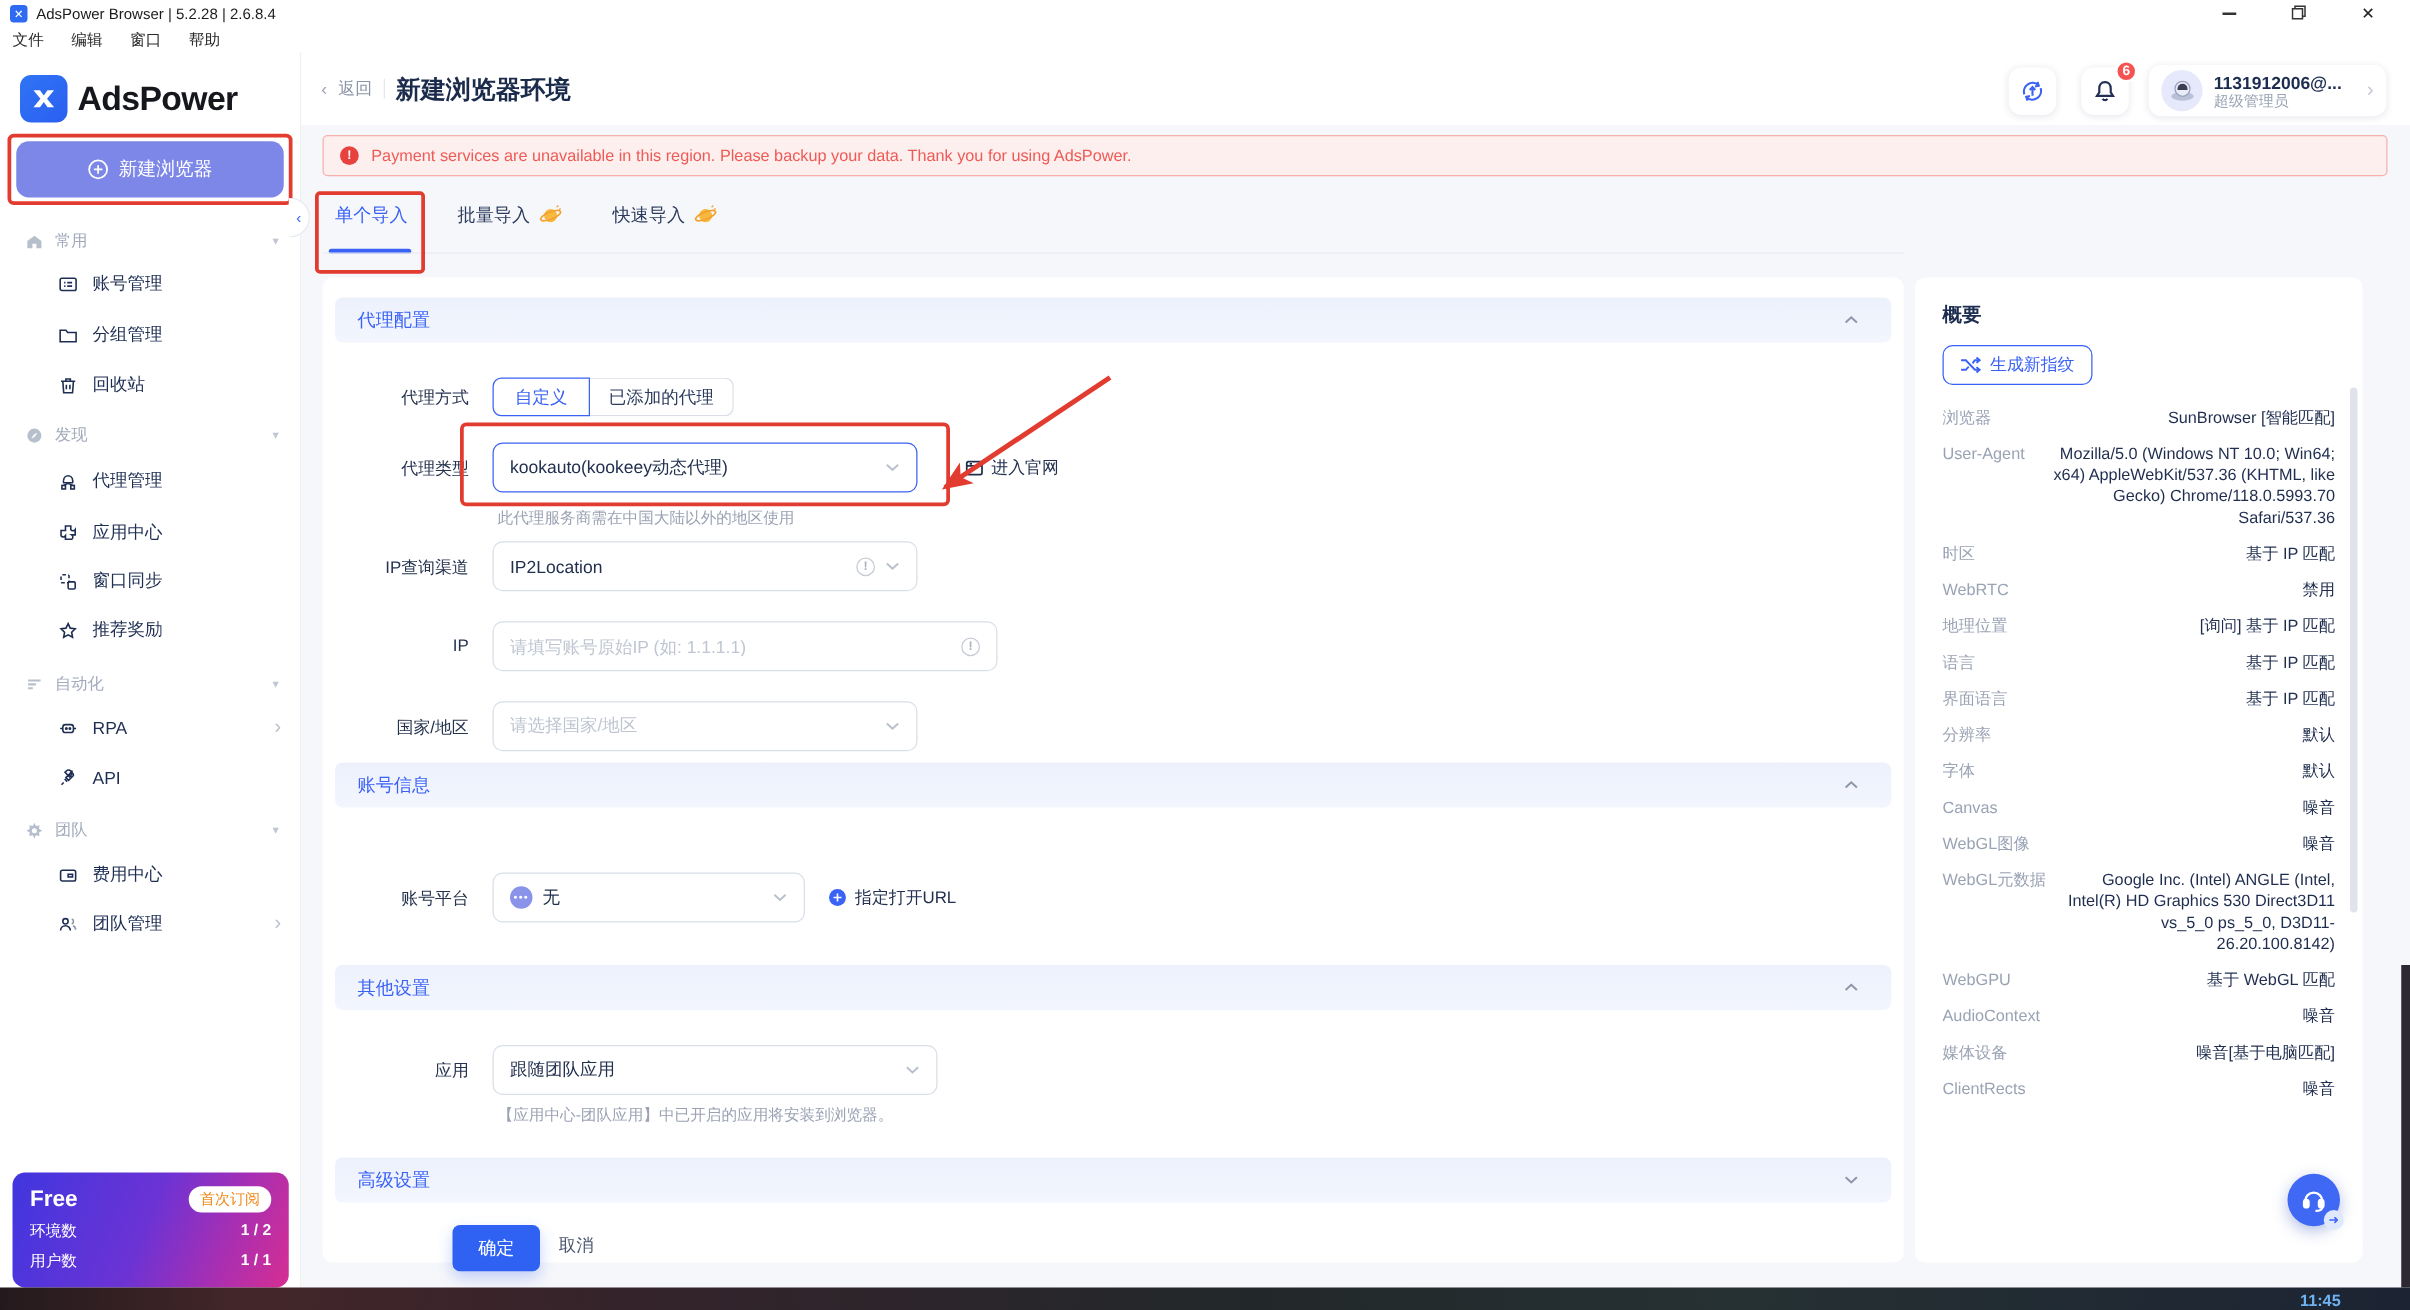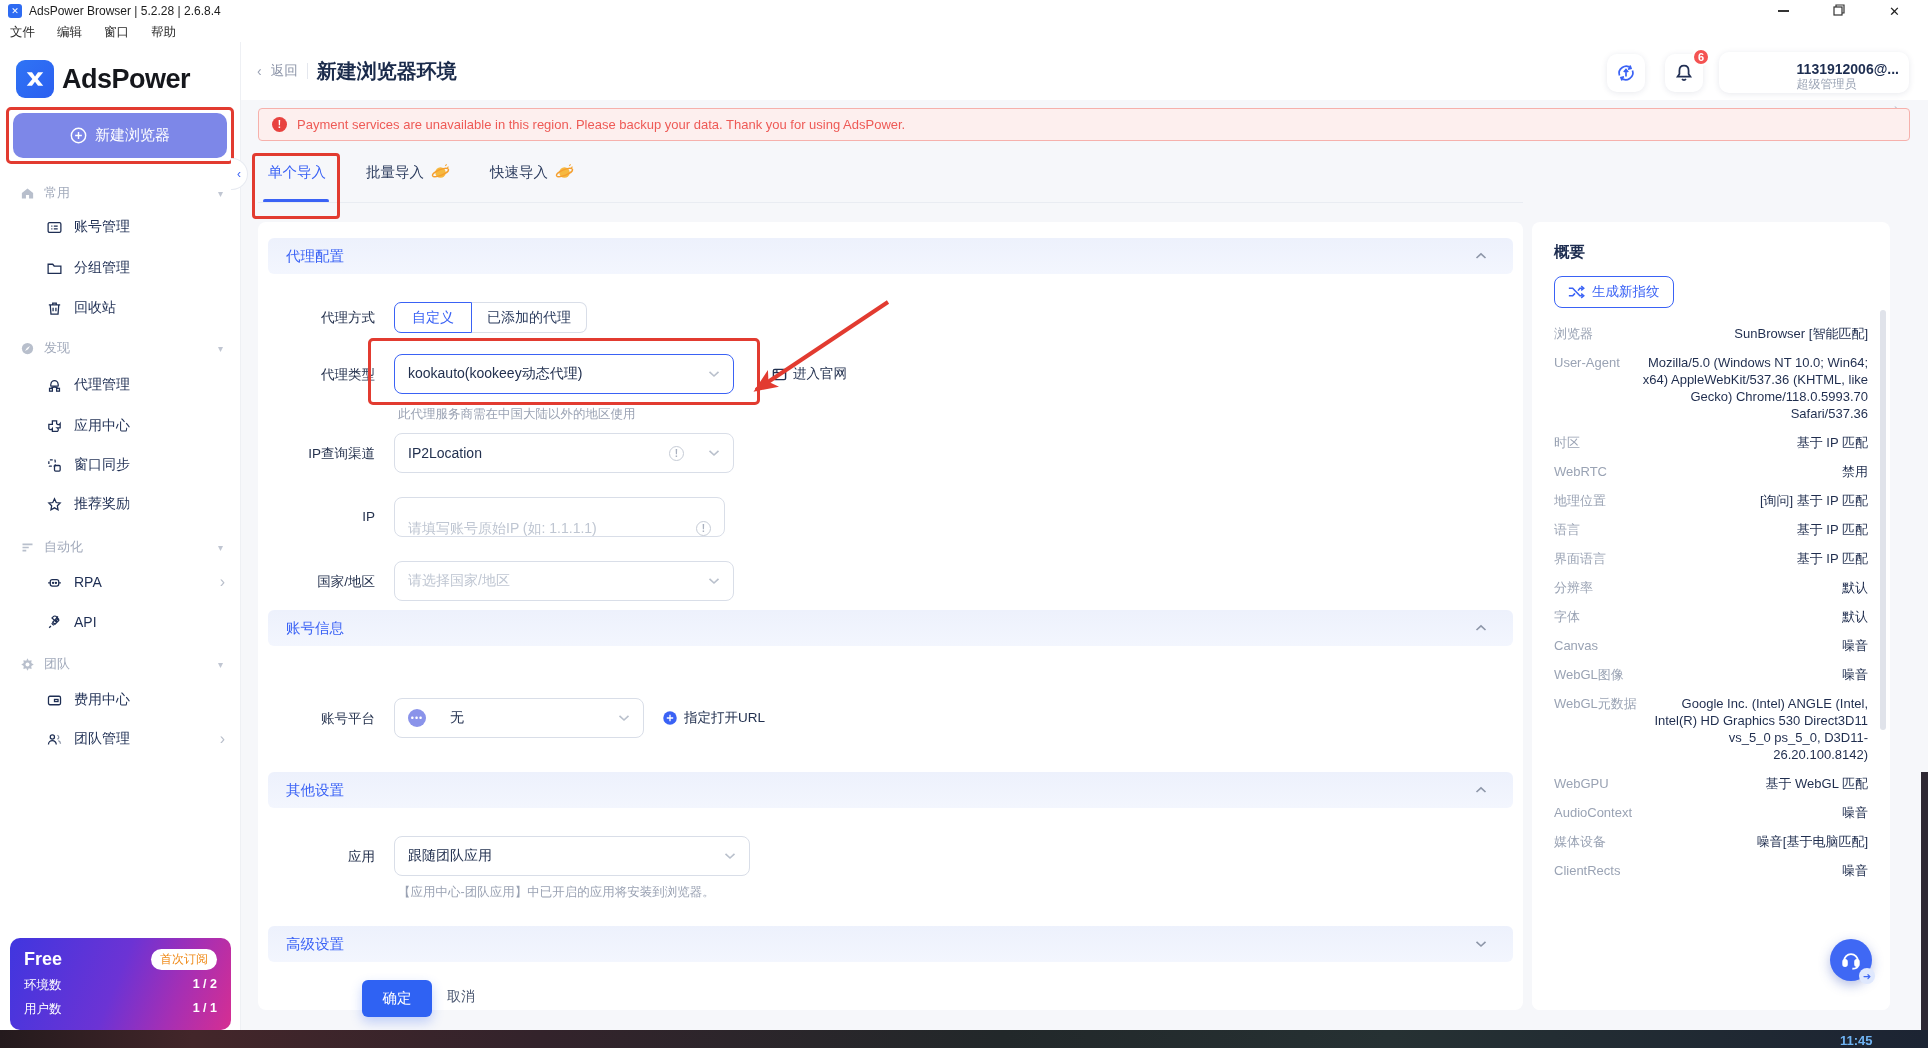--- a/index.html
+++ b/index.html
@@ -38,42 +38,42 @@
 
   
   .main-header { left:241px; top:42px; width:1687px; height:58px; background:#fff; }
   .back-group { position:absolute; left:16px; top:0; height:58px; display:flex; align-items:center; gap:9px; }
   .back-ch { color:#9aa2b4; font-size:14px; }
   .back-lb { color:#8c94a8; font-size:13.5px; }
   .hdr-div { width:1px; height:16px; background:#e4e7ee; }
   .hdr-title { font-size:20px; font-weight:bold; color:#1b2b4b;text-align:center; }
   .icon-btn { position:absolute; top:12px; width:38px; height:38px; border-radius:10px; background:#fff; box-shadow:0 1px 6px rgba(31,41,91,.10); display:flex; align-items:center; justify-content:center; }
   .bell-badge { position:absolute; top:-6px; right:-7px; min-width:18px; height:18px; border-radius:9px; background:#f45352; border:2px solid #fff; color:#fff; font-size:11px; font-weight:bold; display:flex; align-items:center; justify-content:center; padding:0 3px; }
-  .user-chip { position:absolute; left:1478px; top:10px; width:190px; height:41px; border-radius:10px; background:#fff; box-shadow:0 1px 6px rgba(31,41,91,.10); display:flex; align-items:flex-end; gap:9px; padding:0 10px;flex-direction:column; }
+  .user-chip { position:absolute; left:1478px; top:10px; width:190px; height:41px; border-radius:10px; background:#fff; box-shadow:0 1px 6px rgba(31,41,91,.10); display:flex; align-items:center; gap:9px; padding:0 10px; }
   .avatar { width:33px; height:33px; border-radius:50%; background:#e6e8fb; display:flex; align-items:center; justify-content:center; overflow:hidden; }
   .uc-name { font-size:14px; font-weight:bold; color:#1d2d50; line-height:16px; }
   .uc-role { font-size:12px; color:#9aa3b4; line-height:14px; }
   .uc-arr { margin-left:auto; color:#c3c8d4; font-size:16px; }
 
   
   .banner { left:258px; top:108px; width:1652px; height:33px; background:#fdefee; border:1px solid #f6b1ac; border-radius:4px; display:flex; align-items:center; gap:10px; padding-left:13px; font-size:13px; color:#ee5a56; }
   .err-ic { width:15px; height:15px; border-radius:50%; background:#e8423f; color:#fff; font-size:10px; font-weight:bold; display:flex; align-items:center; justify-content:center; flex:none; }
   .tabs { left:268px; top:163px; display:flex; gap:40px; }
   .tab { display:flex; align-items:center; gap:7px; font-size:14.5px; color:#2c3c5e; }
   .tab.active { color:#3a62f5; }
   .tab-underline { left:263px; top:199px; width:66px; height:4px; background:#3a62f5; border-radius:2px; }
   .tabs-divider { left:258px; top:202px; width:1265px; height:1px; background:#e9ecf2; }
   .tab-annot { left:252px; top:153px; width:88px; height:66px; border:3px solid #e23b30; border-radius:4px; z-index:5; }
 
   
   .form-card { left:258px; top:222px; width:1265px; height:788px; background:#fff; border-radius:8px; }
   .strip { position:absolute; left:10px; width:1245px; height:36px; background:linear-gradient(180deg,#edf1fc,#f3f6fe); border-radius:6px; display:flex; align-items:center; padding:0 26px 0 18px; color:#3a62f5; font-size:14.5px; }
   .strip .chev { margin-left:auto; display:flex; }
   .flabel { position:absolute; left:0; width:117px; text-align:right; font-size:13.5px; color:#26334f; }
-  .sel { position:absolute; left:136px; height:40px; border:1px solid #d9dee8; border-radius:8px; background:#fff; display:flex; align-items:center; padding:0 13px; font-size:14px; color:#22304f; gap:24px; }
+  .sel { position:absolute; left:136px; height:40px; border:1px solid #d9dee8; border-radius:8px; background:#fff; display:flex; align-items:center; padding:0 13px; font-size:14px; color:#22304f; gap:8px; }
   .sel.blue { border-color:#3a62f5; }
   .sel .grow { flex:1; }
   .sel .ph { color:#bfc6d2; }
   .sel input { border:none; outline:none; flex:1; font-size:14px; font-family:inherit; color:#22304f; background:transparent; }
   .sel input::placeholder { color:#bfc6d2; }
   .seg { position:absolute; left:136px; top:80px; display:flex; }
   .seg-a { height:31px; display:flex; align-items:center; padding:0 17px; border:1px solid #3a62f5; border-radius:7px 0 0 7px; color:#3a62f5; font-size:14px; background:#fff; z-index:2; }
   .seg-b { height:31px; display:flex; align-items:center; padding:0 15px; border:1px solid #d9dee8; border-left:none; border-radius:0 7px 7px 0; color:#2c3c5e; font-size:14px; background:#fff; }
   .hint { position:absolute; left:140px; font-size:12.5px; color:#9aa2b3; }
   .flink { position:absolute; display:flex; align-items:center; gap:6px; font-size:13.5px; color:#22304f; }
@@ -410,21 +410,21 @@
     <div class="flabel" style="top:223px">IP查询渠道</div>
     <div class="sel" style="top:211px; width:340px;">
       <span class="grow">IP2Location</span>
       <span class="info-ic">!</span>
       <svg width="12" height="8" viewBox="0 0 12 8" fill="none" stroke="#b9c0cc" stroke-width="1.6">
           <path d="M1.5 1.8 L6 6 L10.5 1.8"></path>
         </svg>
     </div>
 
     <div class="flabel" style="top:287px">IP</div>
-    <div class="sel" style="top:275px; width:331px;align-items:flex-end;">
+    <div class="sel" style="top:275px; width:404px;">
       <input placeholder="请填写账号原始IP (如: 1.1.1.1)" style="">
       <span class="info-ic">!</span>
     </div>
 
     <div class="flabel" style="top:351px">国家/地区</div>
     <div class="sel" style="top:339px; width:340px;">
       <span class="grow ph">请选择国家/地区</span>
       <svg width="12" height="8" viewBox="0 0 12 8" fill="none" stroke="#b9c0cc" stroke-width="1.6">
           <path d="M1.5 1.8 L6 6 L10.5 1.8"></path>
         </svg>

